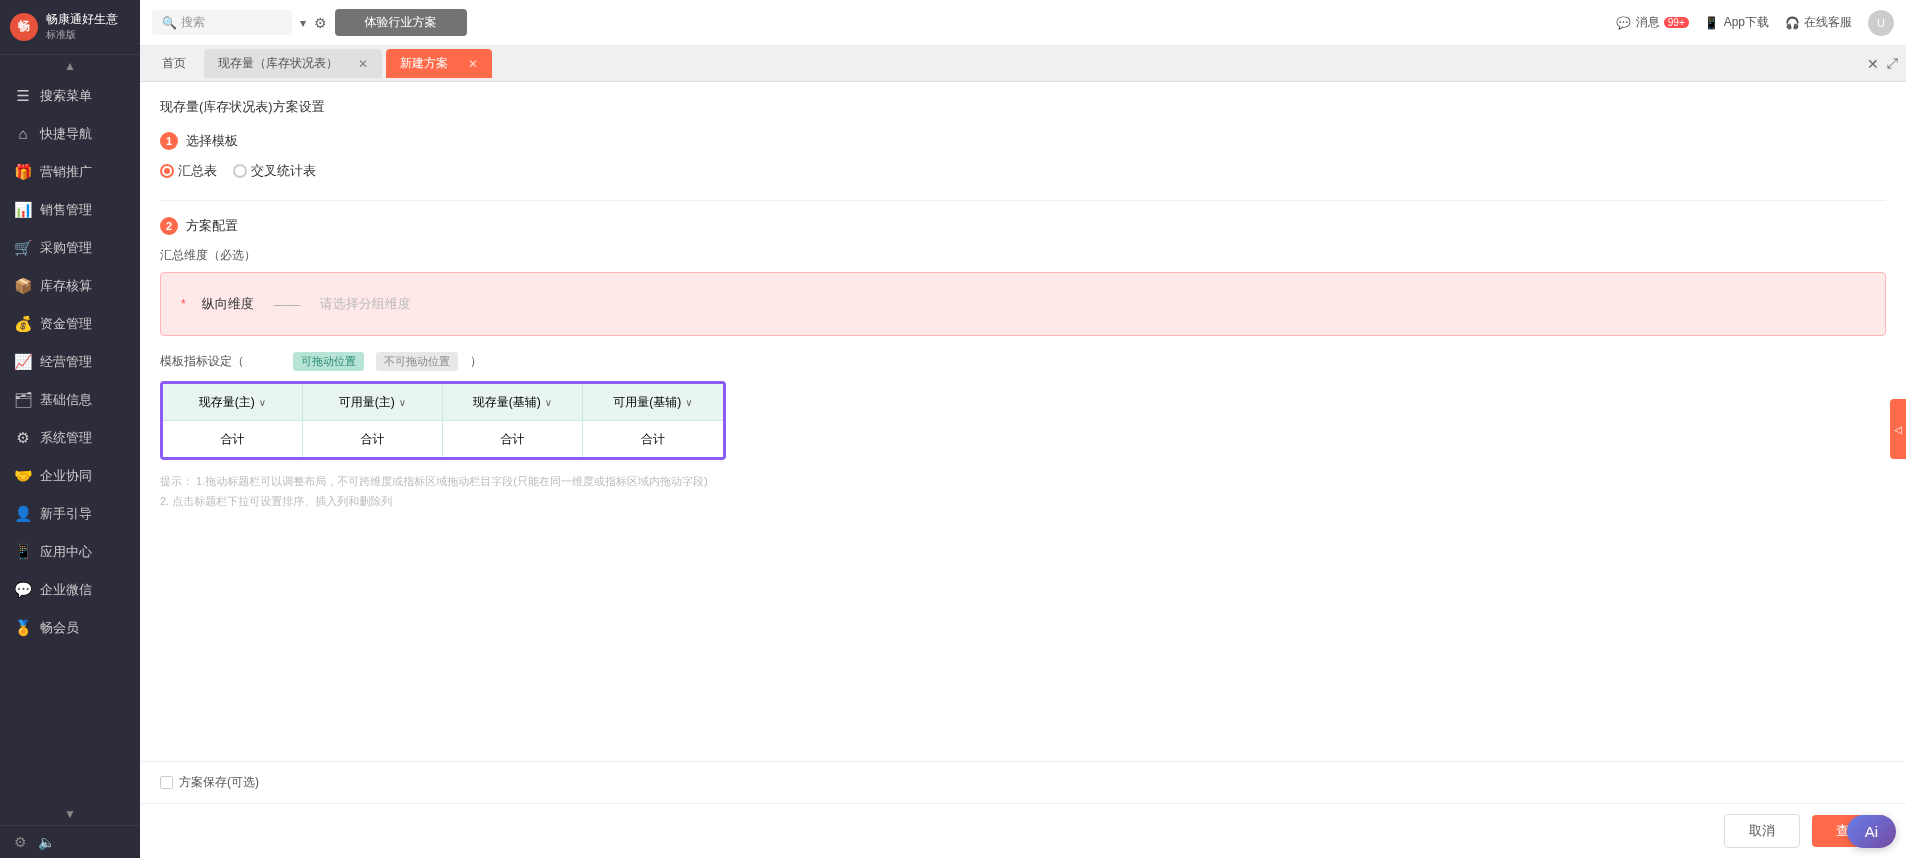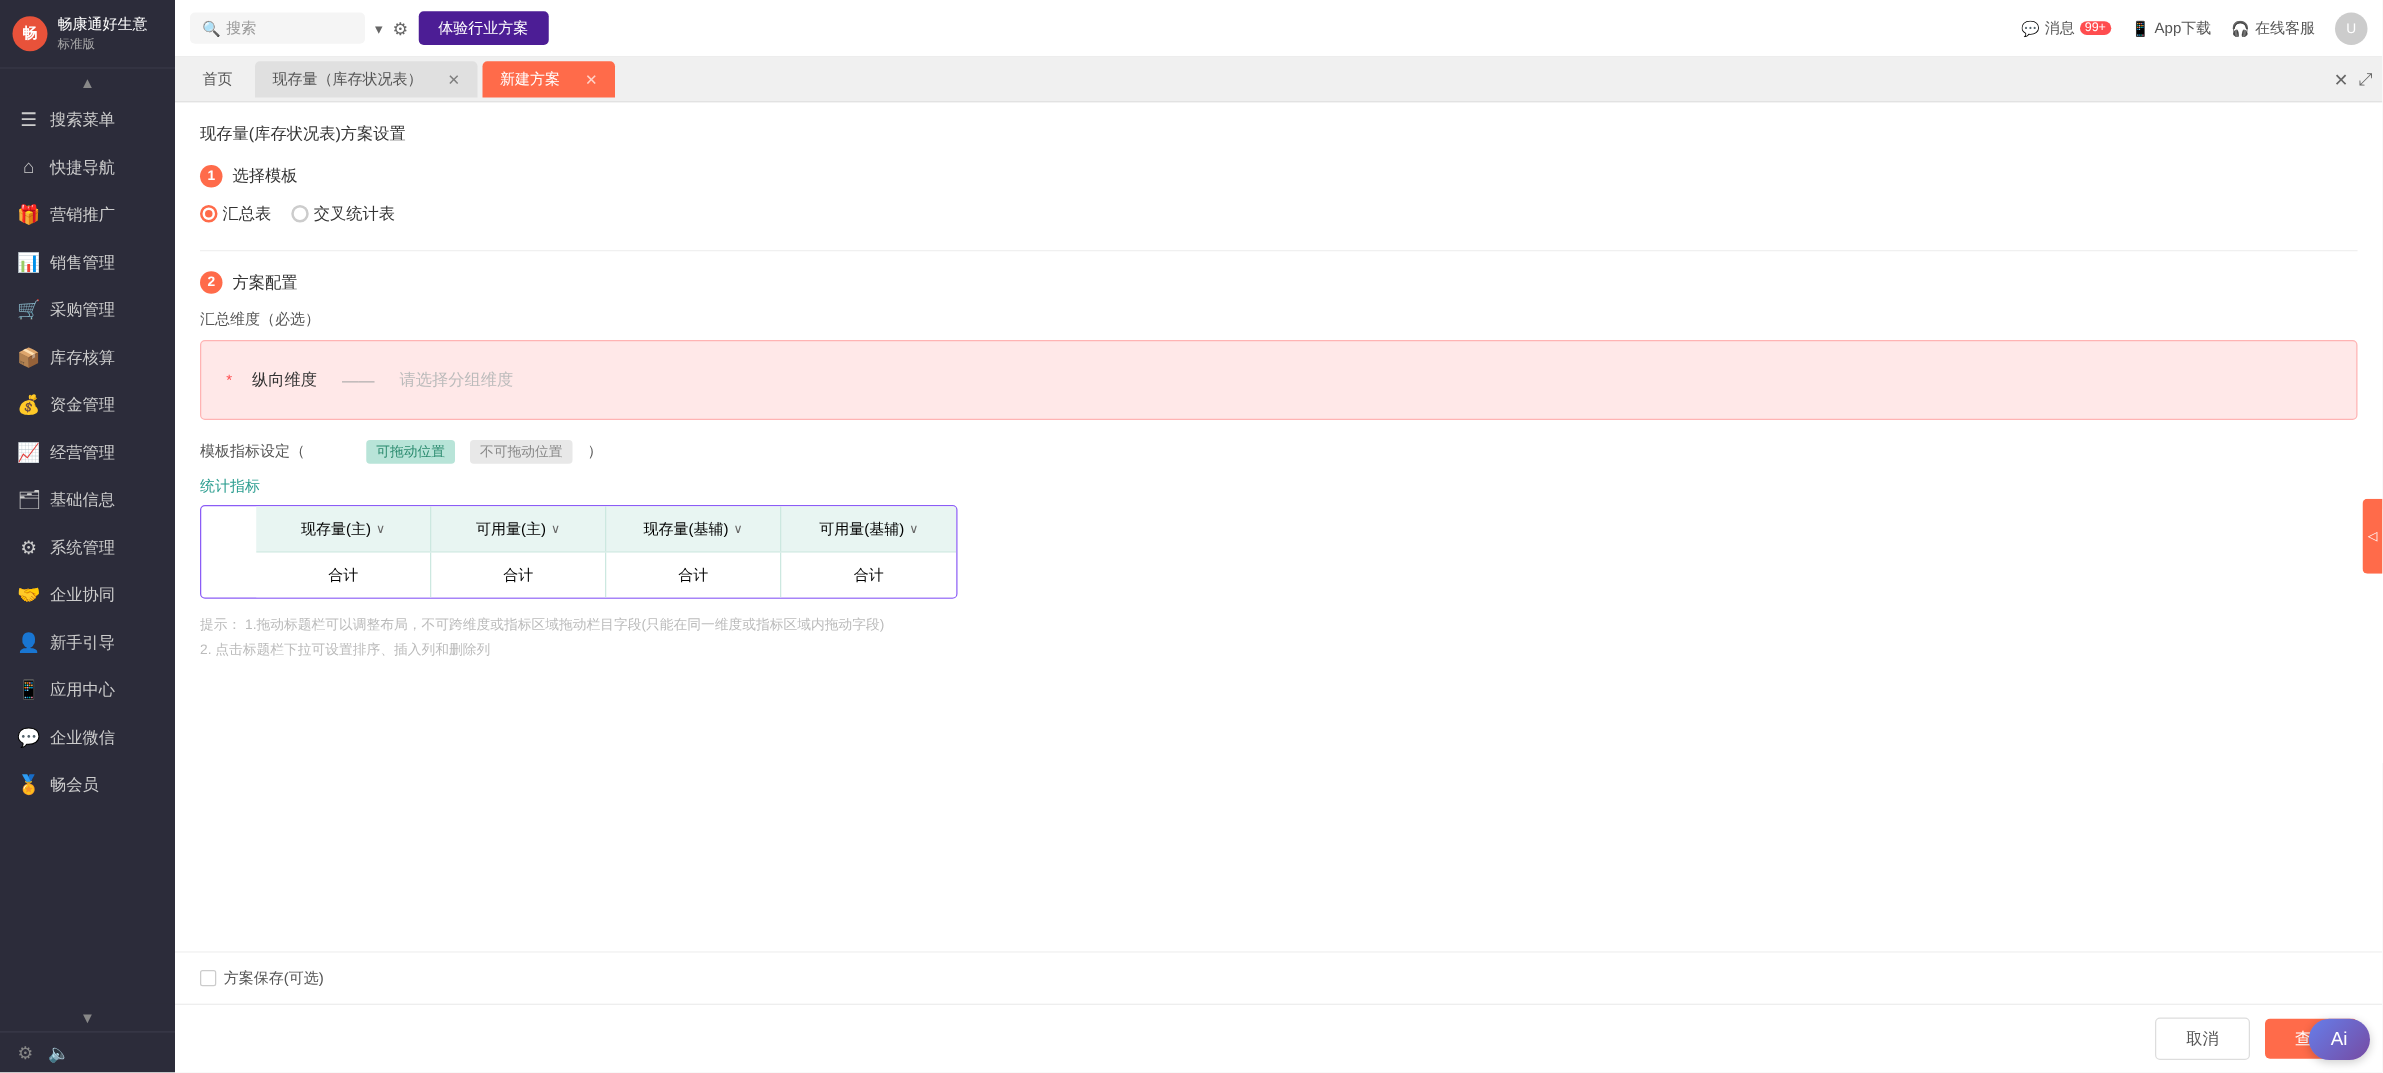--- a/index.html
+++ b/index.html
@@ -71,24 +71,24 @@
     }
     .topbar-search {
       display: flex; align-items: center; gap: 4px;
       background: #f5f5f5; border-radius: 4px;
       padding: 4px 10px; width: 140px;
       color: #999; font-size: 12px;
     }
     .topbar-dropdown { color: #666; cursor: pointer; font-size: 12px; }
     .topbar-gear { color: #666; cursor: pointer; font-size: 14px; }
     .topbar-btn {
-      background: #4c1d95;
+      background: #737373;
       color: white;
       border: none; border-radius: 4px;
-      padding: 5px 16px; font-size: 12px; cursor: pointer;
+      padding: 5px 30px; font-size: 12px; cursor: pointer;
     }
     .topbar-right {
       margin-left: auto;
       display: flex; align-items: center; gap: 16px;
       color: #555; font-size: 12px;
     }
     .topbar-right .badge-item {
       display: flex; align-items: center; gap: 4px; cursor: pointer;
       position: relative;
     }
@@ -221,25 +221,24 @@
       padding: 2px 8px; font-size: 11px; color: #888;
       margin-right: 4px;
       text-align: center;
     }
 
     
     .stat-section-title {
       color: #2a9d8f; font-size: 12px; margin-bottom: 6px;
     }
     .stat-table {
-      border: 1px solid #8b5cf6;
+      border: 3px solid #8b5cf6;
       border-radius: 4px;
       overflow: hidden;
       width: fit-content;
-      padding-left: 44px;
     }
     .stat-table-row {
       display: flex;
     }
     .stat-cell {
       width: 140px; min-height: 36px;
       display: flex; align-items: center; justify-content: center;
       border-right: 1px solid #cce8e0;
       font-size: 12px;
       padding: 0 8px;
@@ -496,21 +495,20 @@
         </div>
 
         <div class="indicator-settings">
           <div class="indicator-label">
             <span>模板指标设定（</span>
             <span class="indicator-badge">可拖动位置</span>
             <span class="indicator-badge-grey">不可拖动位置</span>
             <span>）</span>
           </div>
 
-          <div class="stat-section-title">统计指标</div>
 
           <div class="stat-table">
 
             <div class="stat-table-row stat-header-row">
               <div class="stat-cell">
                 <span class="stat-header-cell">
                   <span>现存量(主)</span>
                   <span class="chevron-icon">∨</span>
                 </span>
               </div>

